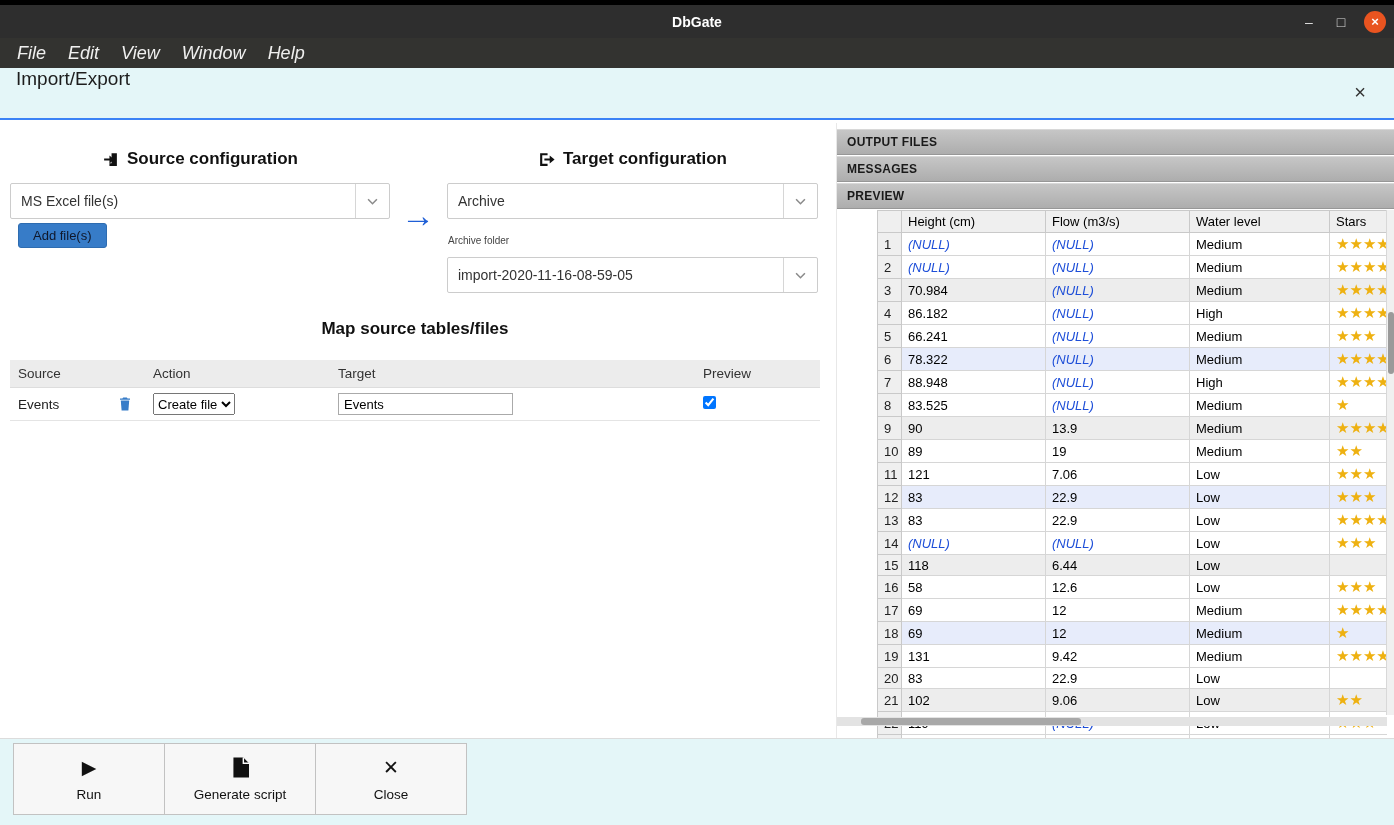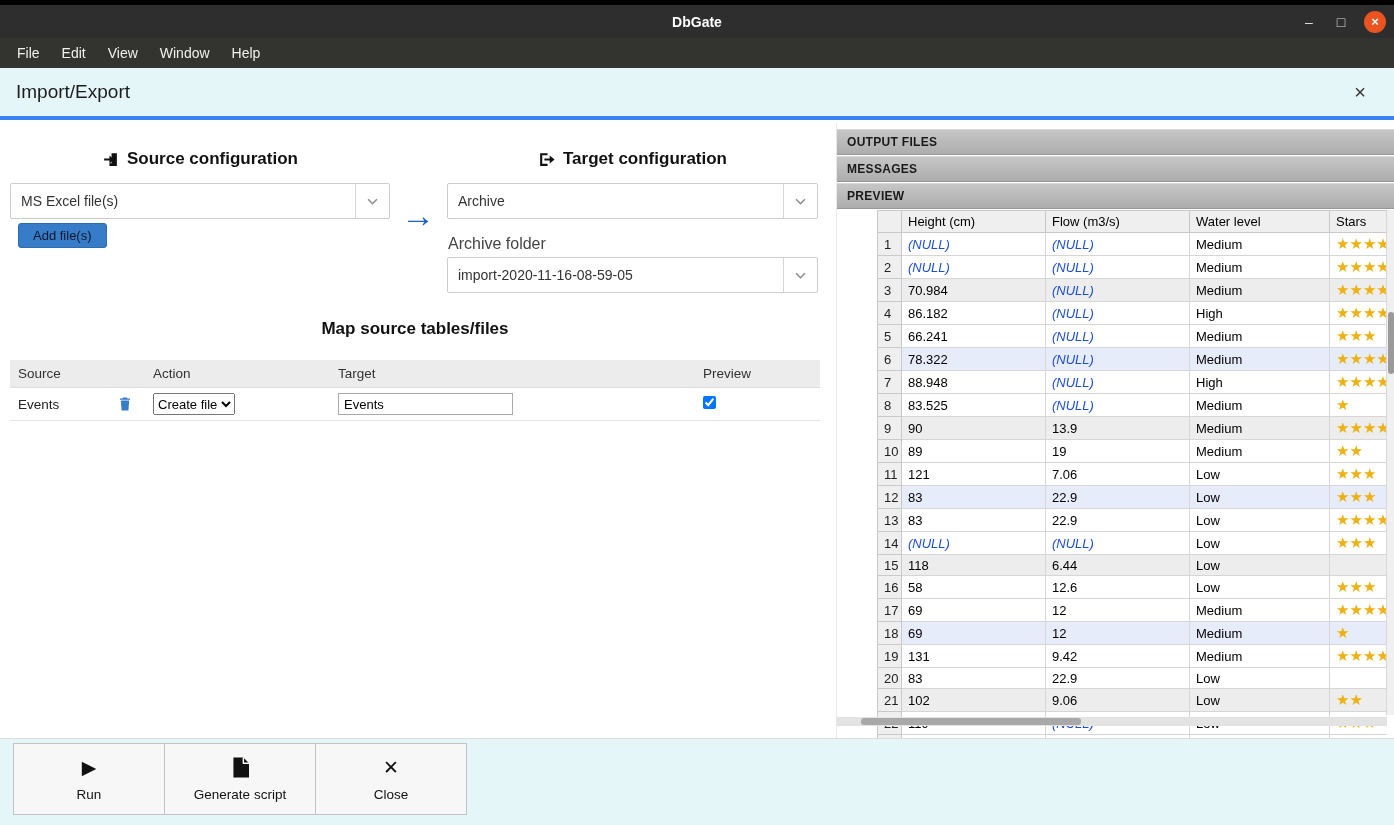--- a/index.html
+++ b/index.html
@@ -11,25 +11,25 @@
   .titlebar { height:38px; background:#2e2e2e; border-top:5px solid #000;
     position:relative; display:flex; align-items:center; justify-content:center; }
   .win-title { color:#fff; font-size:14px; font-weight:bold; }
   .win-controls { position:absolute; right:8px; top:0; height:33px; display:flex; align-items:center; gap:14px; }
   .win-btn { color:#d9d9d9; font-size:14px; width:18px; text-align:center; cursor:default; }
   .win-btn.close { width:22px; height:22px; border-radius:50%; background:#e95420; color:#fff;
     display:flex; align-items:center; justify-content:center; font-size:13px; font-weight:bold; }
 
   
   .menubar { height:30px; background:#333330; display:flex; align-items:center; padding-left:6px; }
-  .menu-item { color:#f0f0ef; font-size:14px; padding:4px 11px; }
-
-  
-  .page-header { height:52px; background:#e4f6f8; display:flex; align-items:center;
-    padding:0 16px; position:relative; border-bottom:4px solid #3b82f6; }
+  .menu-item { color:#f0f0ef; font-size:18px; padding:4px 11px;font-style:italic; }
+
+  
+  .page-header { height:52px; background:#e4f6f8; display:flex; 
+    padding:0 16px; position:relative; border-bottom:2px solid #3b82f6; }
   .page-title { font-size:19px; color:#1d1d1d; }
   .hdr-close { position:absolute; right:28px; top:14px; font-size:20px; color:#333; line-height:1; cursor:default; }
 
   
   .main { position:absolute; top:123px; left:0; right:0; height:615px; background:#fff; display:flex; }
   .left-pane { position:relative; width:836px; height:100%; }
   .right-panel { position:relative; width:558px; height:100%; border-left:1px solid #e8e8e8; }
 
   
   .cfg-heading { position:absolute; top:22px; height:28px; display:flex; align-items:center;
@@ -39,21 +39,21 @@
   .cfg-heading svg { flex:0 0 auto; }
 
   
   .combo { position:absolute; height:36px; background:#fff; border:1px solid #ccc; border-radius:2px;
     display:flex; align-items:center; font-size:14px; color:#333; padding-left:10px; cursor:default; }
   .combo .combo-chevron { position:absolute; right:0; top:0; bottom:0; width:34px;
     border-left:1px solid #d6d6d6; display:flex; align-items:center; justify-content:center; }
   .combo.src-driver { left:10px; top:60px; width:380px; }
   .combo.tgt-driver { left:447px; top:60px; width:371px; }
   .combo.folder     { left:447px; top:134px; width:371px; }
-  .folder-label { position:absolute; left:448px; top:112px; font-size:16px; color:#444; }
+  .folder-label { position:absolute; left:448px; top:112px; font-size:10px; color:#444; }
 
   .btn-primary { position:absolute; left:18px; top:100px; background:#377cc8; border:1px solid #2e6cb0;
     color:#0f172a; font-size:13px; padding:4px 14px; border-radius:3px; cursor:default;
     font-family:inherit; }
 
   .big-arrow { position:absolute; left:401px; top:74px; font-size:34px; font-weight:bold;
     color:#1f5fd6; line-height:36px; }
 
   
   .map-heading { position:absolute; top:188px; left:10px; width:810px; height:28px;

